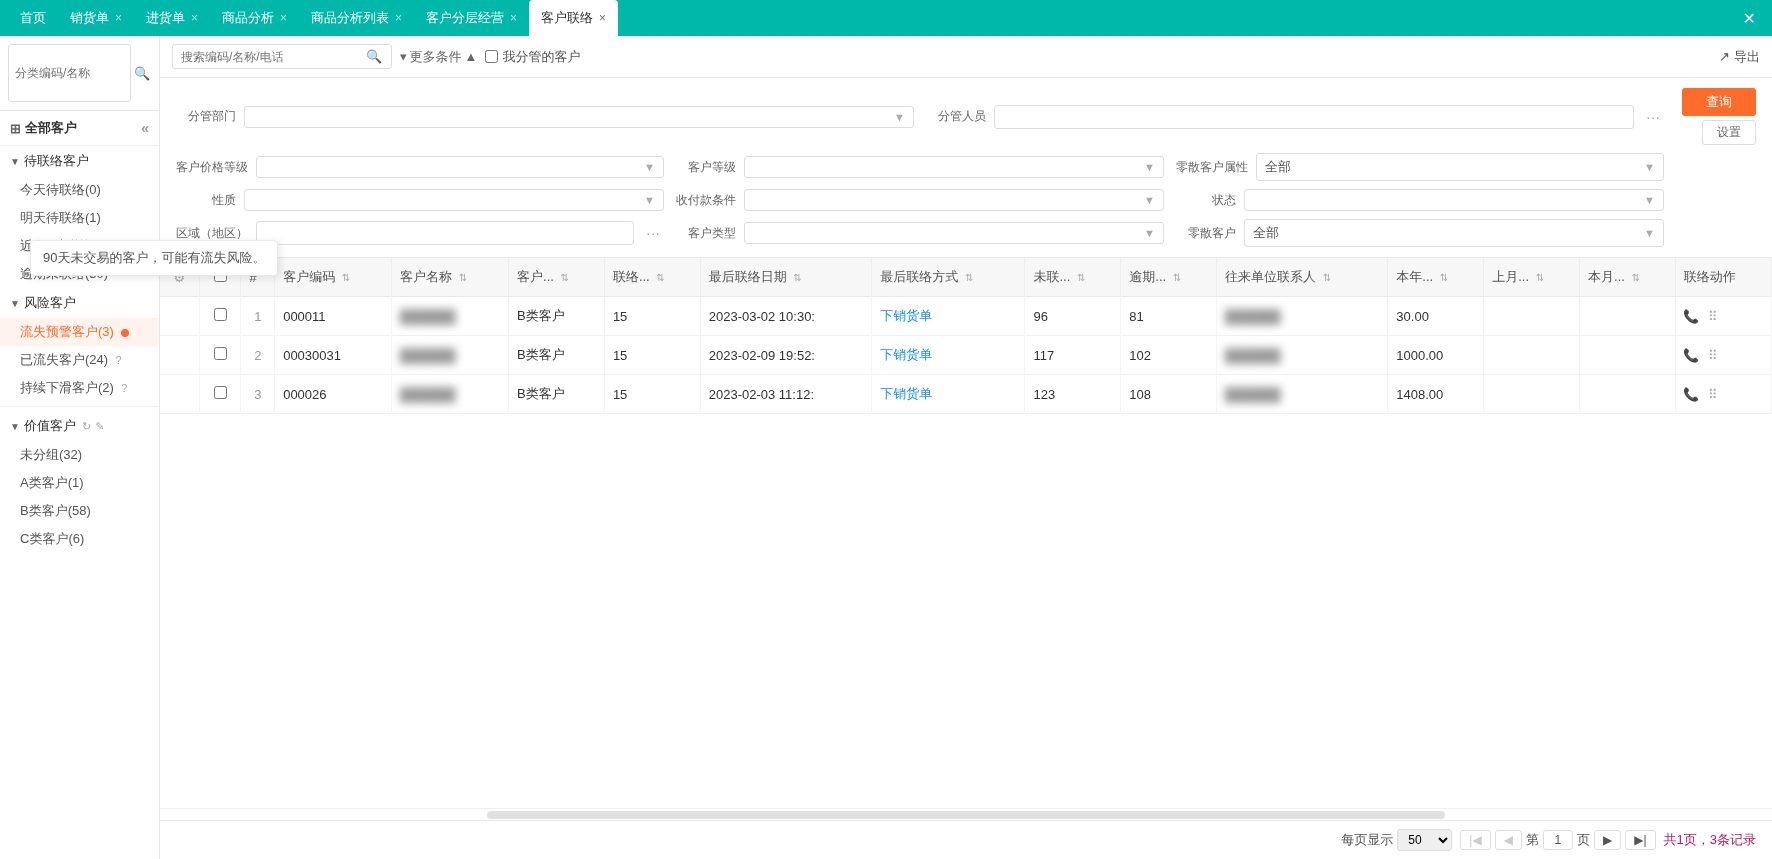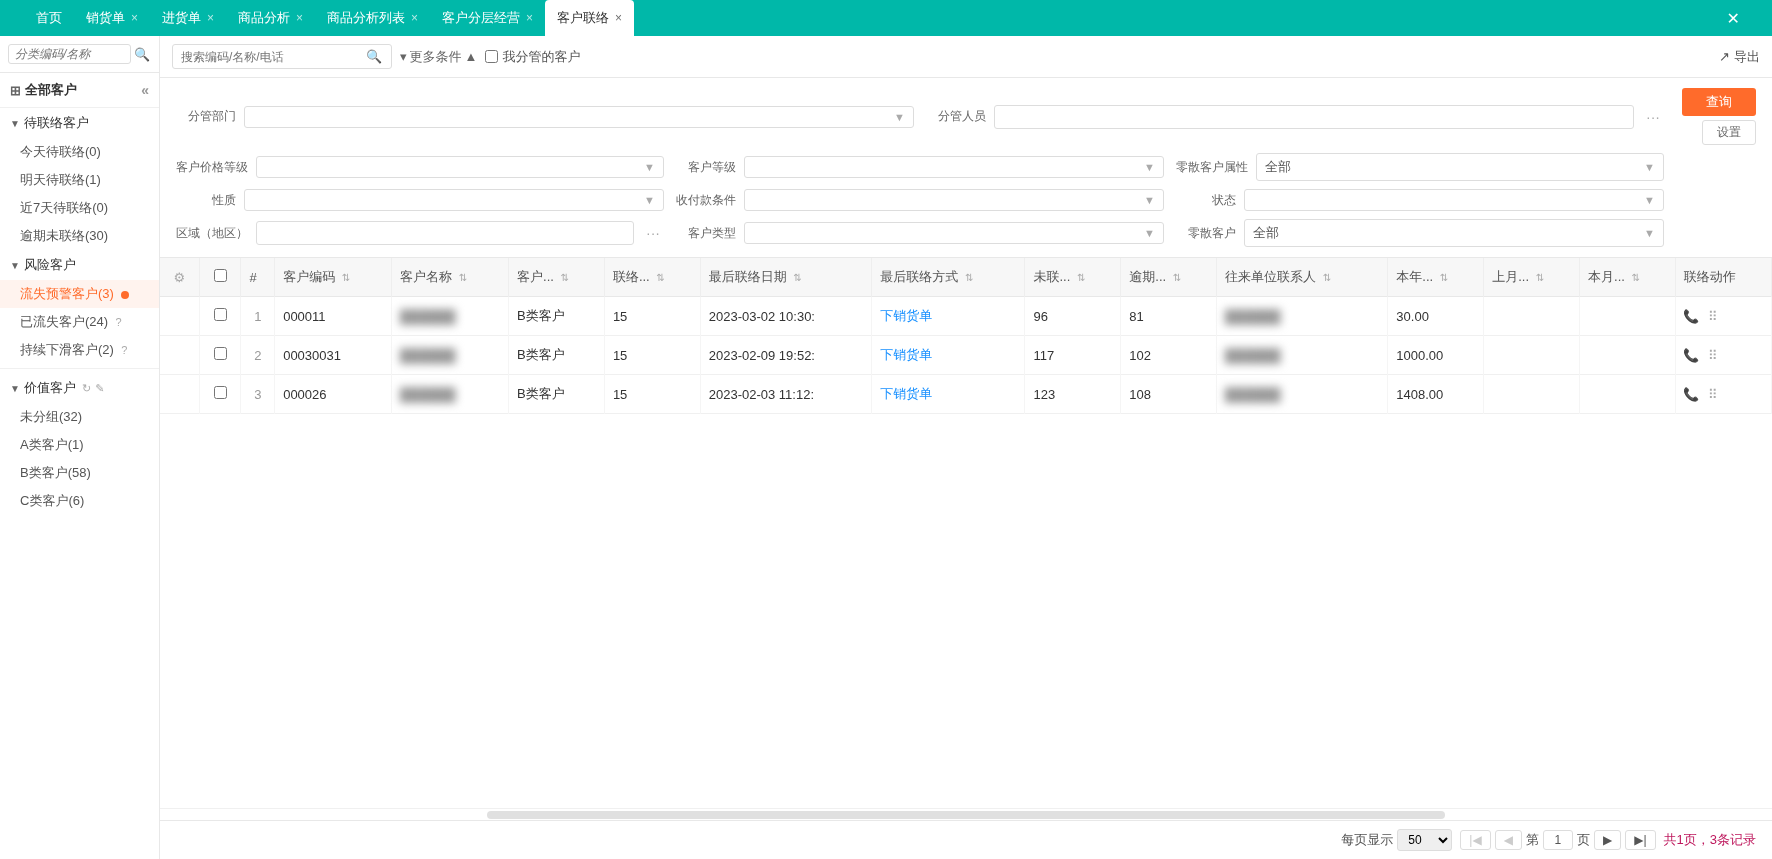--- a/index.html
+++ b/index.html
@@ -4,21 +4,21 @@
   <style>
     * { box-sizing: border-box; margin: 0; padding: 0; font-family: 'Microsoft YaHei', Arial, sans-serif; font-size: 13px; }
     body { background: #f5f5f5; overflow: hidden; }
 
     
     .tab-bar {
       display: flex;
       align-items: center;
       background: #00b8a9;
       height: 36px;
-      padding: 0 24px;
+      padding: 0 8px;
       color: white;
     }
     .tab-item {
       display: flex;
       align-items: center;
       padding: 0 12px;
       height: 36px;
       cursor: pointer;
       color: white;
       font-size: 13px;
@@ -66,25 +66,24 @@
     }
     .sidebar-search {
       display: flex;
       align-items: center;
       padding: 8px;
       border-bottom: 1px solid #e8e8e8;
     }
     .sidebar-search input {
       border: 1px solid #ddd;
       border-radius: 3px;
-      padding: 2px 6px;
+      padding: 21px 6px;
       font-size: 12px;
       width: 100%;
       outline: none;
-      font-style: italic;
     }
     .sidebar-search .search-icon {
       margin-left: 4px;
       color: #aaa;
       cursor: pointer;
     }
     .sidebar-all-customers {
       display: flex;
       align-items: center;
       padding: 8px 10px;
@@ -463,20 +462,23 @@
         <span>逾期未联络(30)</span>
       </div>
     </div>
 
     <div class="sidebar-group">
       <div class="sidebar-group-header">
         <span class="triangle">▼</span>
         <span>风险客户</span>
       </div>
 
+      <div class="tooltip-popup">
+        <span>90天未交易的客户，可能有流失风险。</span>
+      </div>
       <div class="sidebar-item active">
         <span>流失预警客户(3)</span>
         <span style="margin-left:4px; display:inline-block; width:8px; height:8px; background:#ff6b2b; border-radius:50%; vertical-align:middle;"></span>
       </div>
       <div class="sidebar-item">
         <span>已流失客户(24)</span>
         <span style="margin-left:4px; color:#aaa; font-size:11px;">?</span>
       </div>
       <div class="sidebar-item">
         <span>持续下滑客户(2)</span>

